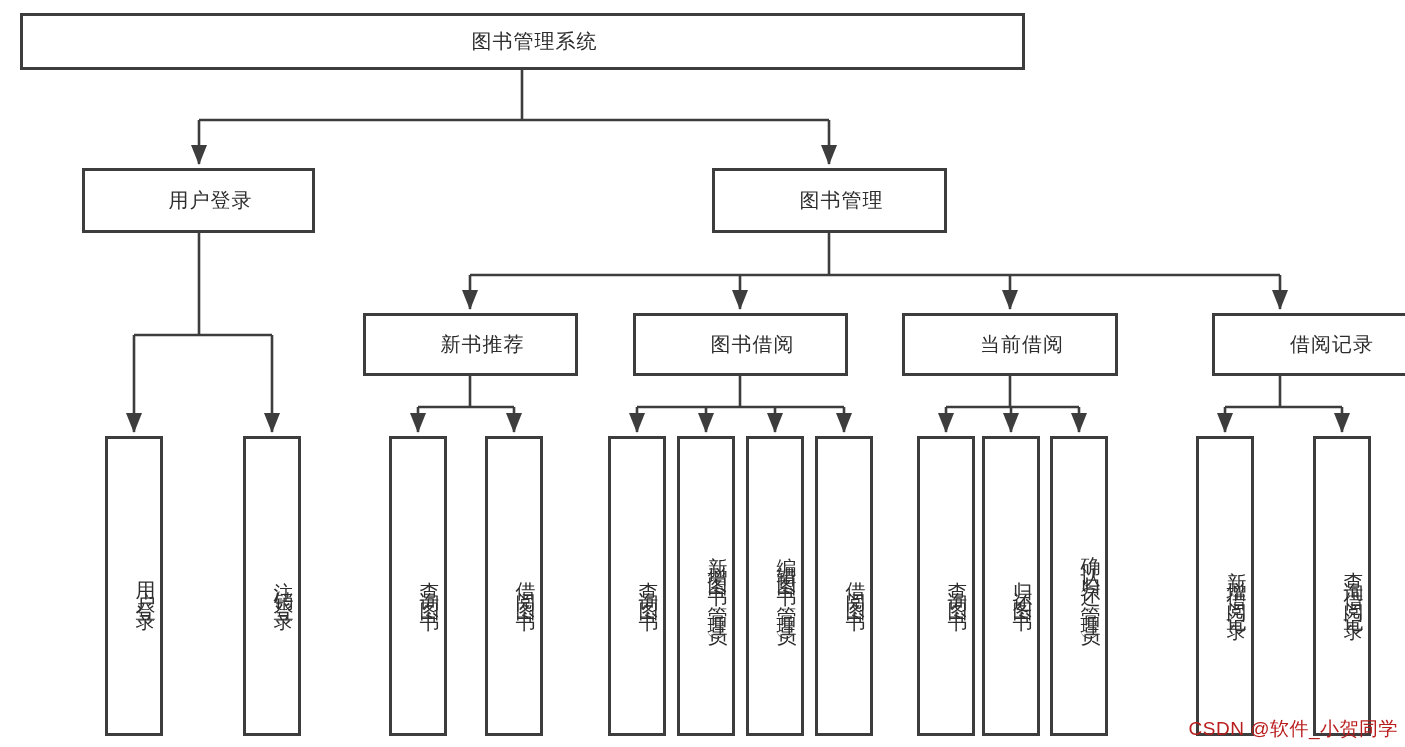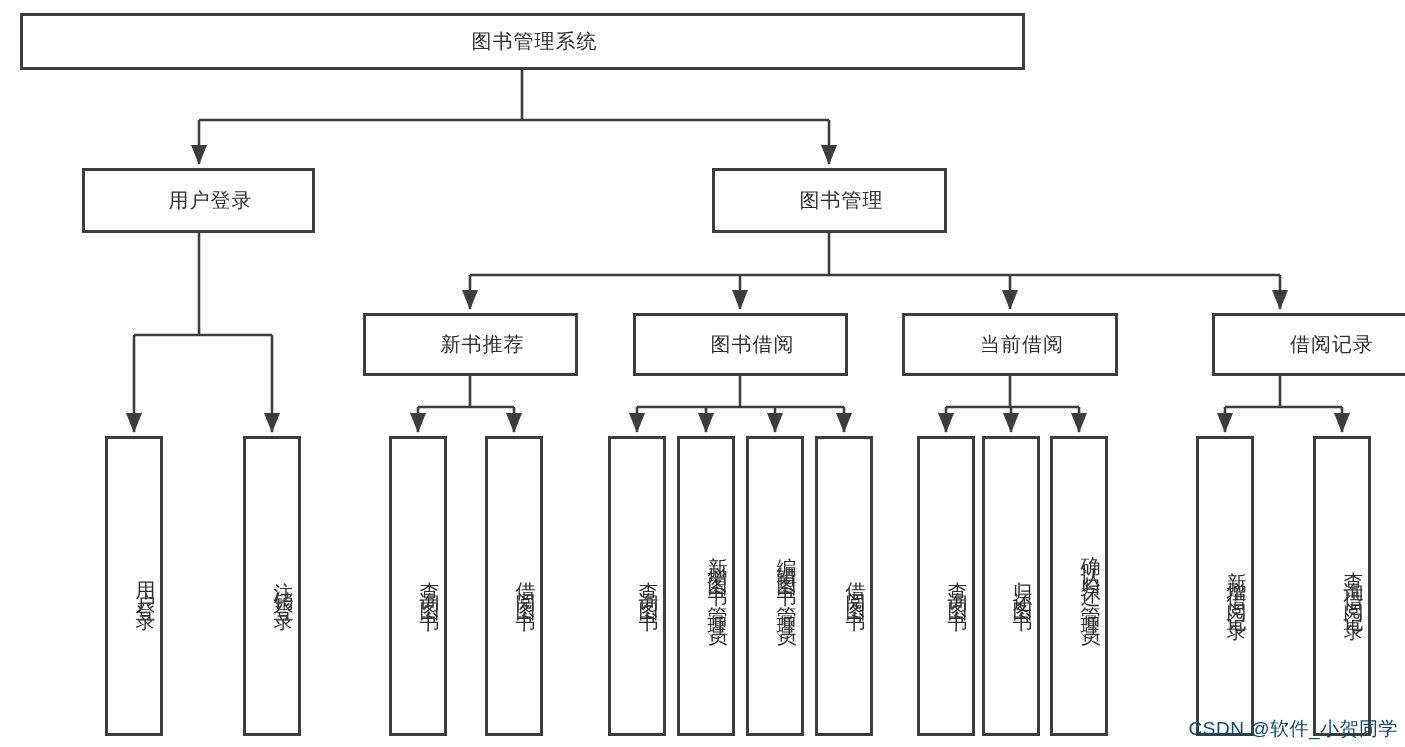--- a/index.html
+++ b/index.html
@@ -61,21 +61,21 @@
   .lf-9  { left: 917px;  }
   .lf-10 { left: 982px;  }
   .lf-11 { left: 1050px; }
   .lf-12 { left: 1196px; }
   .lf-13 { left: 1313px; }
   .watermark {
     position: absolute;
     right: 7px;
     bottom: 5px;
     font-size: 19px;
-    color: #0c4a6e;
+    color: #b91c1c;
     letter-spacing: 0.5px;
   }
 </style>
 </head>
 <body>
 
 <div class="canvas">
 
   <svg class="connectors" viewBox="0 0 1405 747" xmlns="http://www.w3.org/2000/svg">
     <defs>

